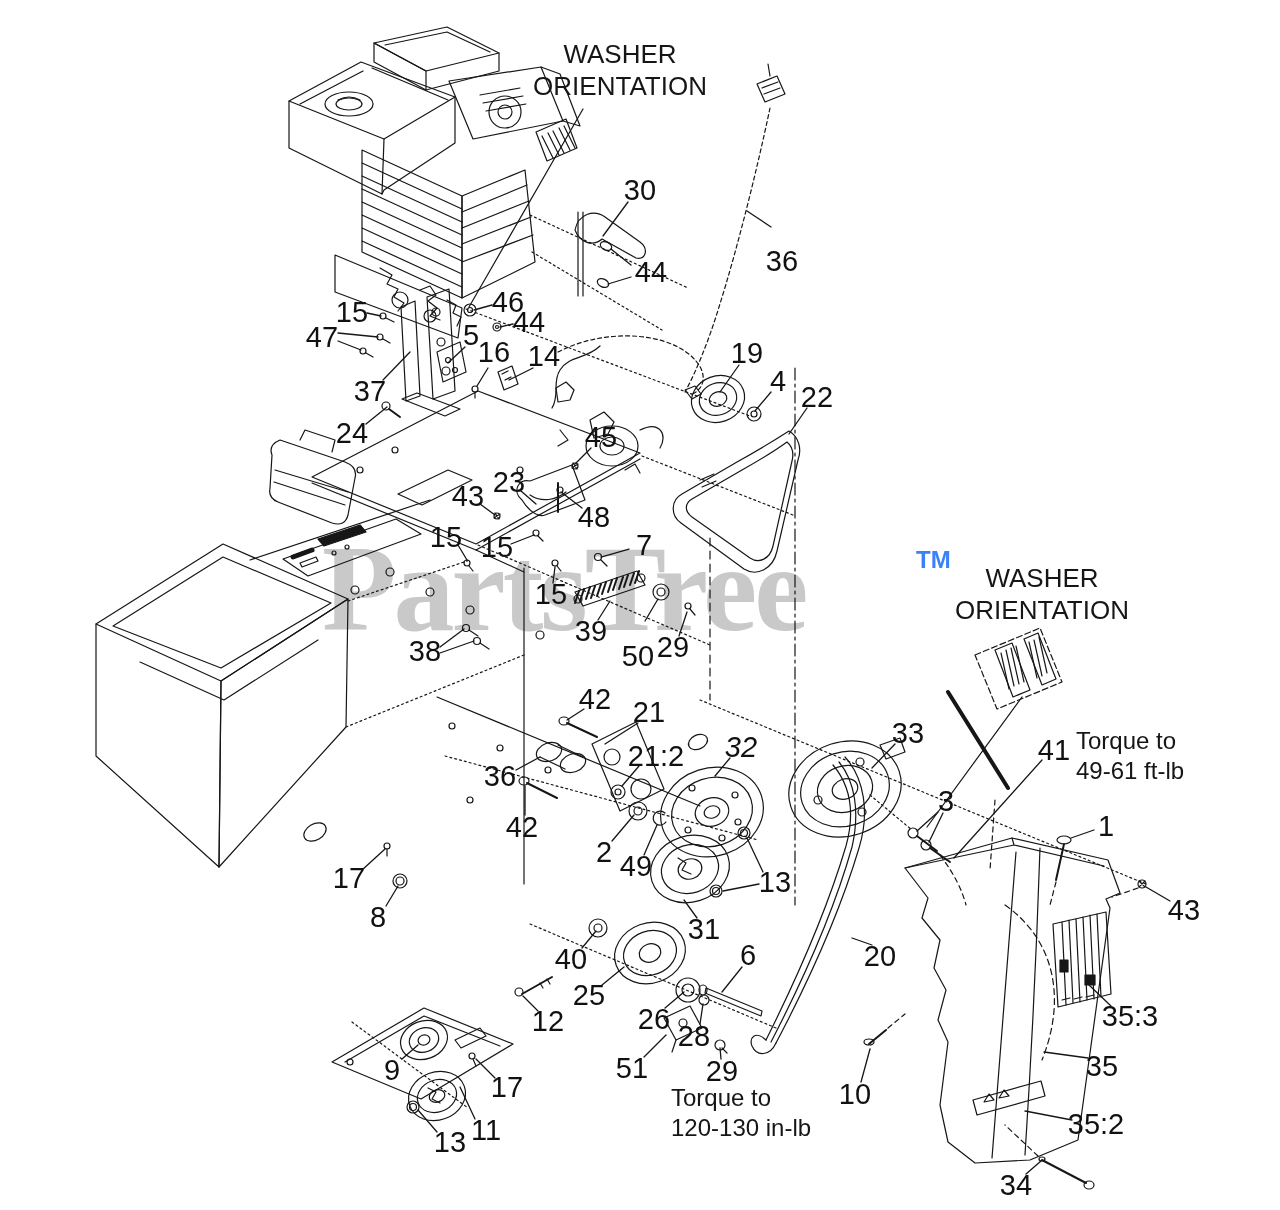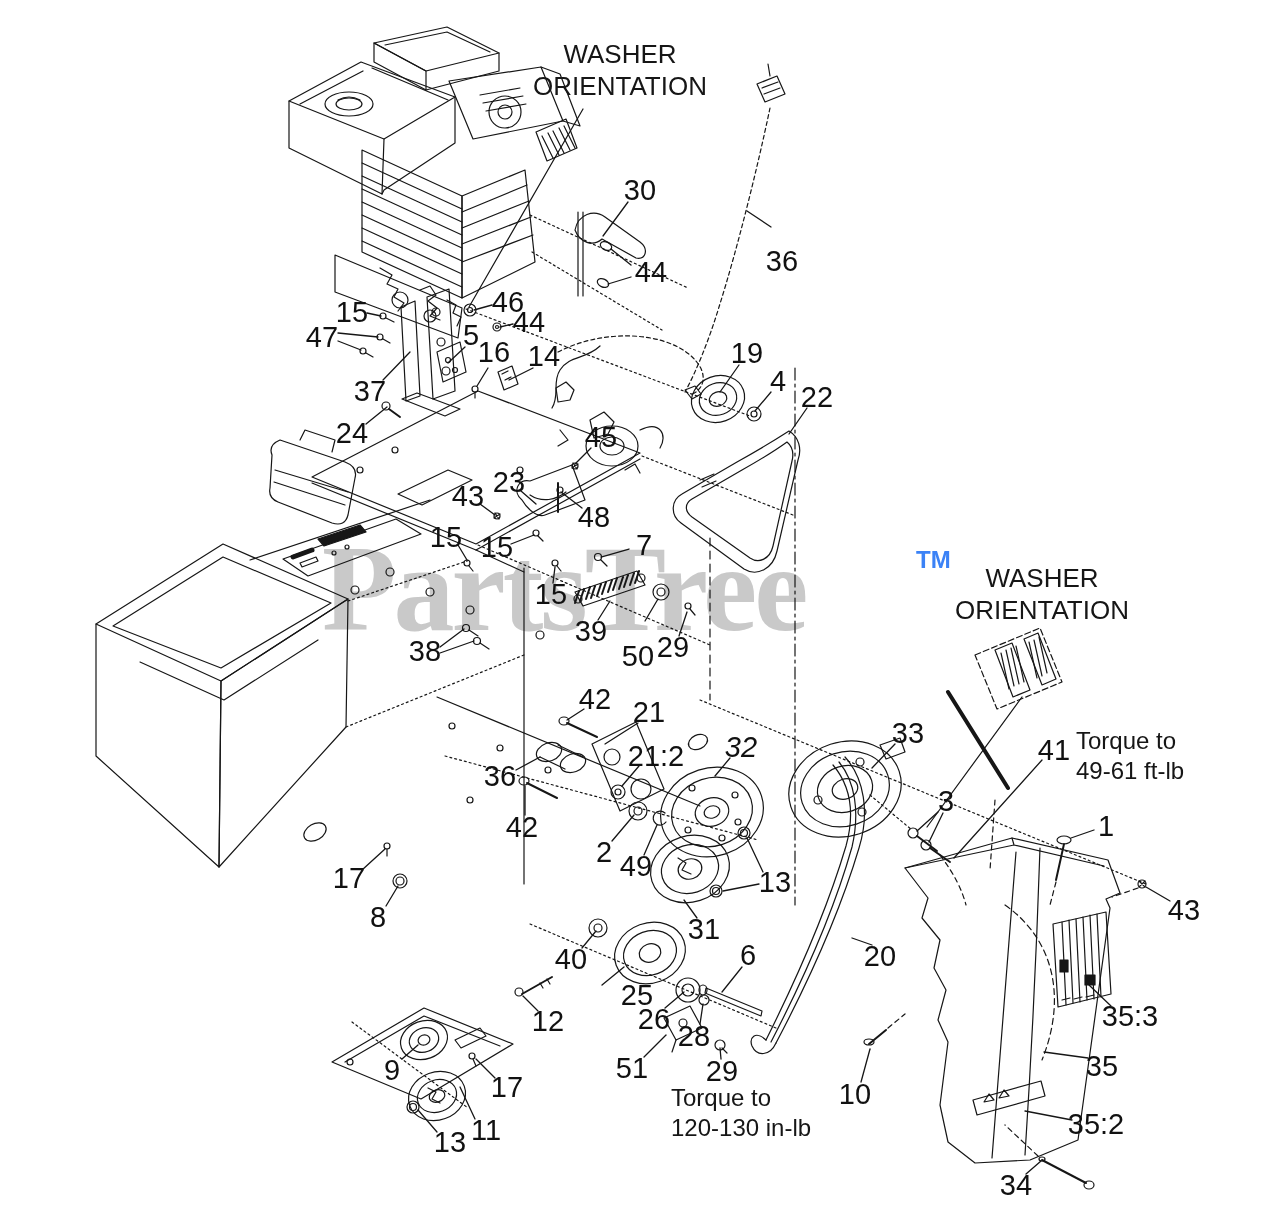--- a/index.html
+++ b/index.html
@@ -507,21 +507,21 @@
     <div class="callout" style="left: 908px; top: 733px;">33</div>
     <div class="callout" style="left: 500px; top: 776px;">36</div>
     <div class="callout" style="left: 522px; top: 827px;">42</div>
     <div class="callout" style="left: 604px; top: 852px;">2</div>
     <div class="callout" style="left: 636px; top: 866px;">49</div>
     <div class="callout" style="left: 775px; top: 882px;">13</div>
     <div class="callout" style="left: 704px; top: 929px;">31</div>
     <div class="callout" style="left: 349px; top: 878px;">17</div>
     <div class="callout" style="left: 378px; top: 917px;">8</div>
     <div class="callout" style="left: 571px; top: 959px;">40</div>
-    <div class="callout" style="left: 589px; top: 995px; margin-left: 48px;">25</div>
+    <div class="callout" style="left: 589px; top: 995px;">25</div>
     <div class="callout" style="left: 748px; top: 955px;">6</div>
     <div class="callout" style="left: 880px; top: 956px;">20</div>
     <div class="callout" style="left: 548px; top: 1021px;">12</div>
     <div class="callout" style="left: 654px; top: 1019px;">26</div>
     <div class="callout" style="left: 694px; top: 1036px;">28</div>
     <div class="callout" style="left: 632px; top: 1068px;">51</div>
     <div class="callout" style="left: 722px; top: 1071px;">29</div>
     <div class="callout" style="left: 392px; top: 1070px;">9</div>
     <div class="callout" style="left: 507px; top: 1087px;">17</div>
     <div class="callout" style="left: 486px; top: 1130px;">11</div>

